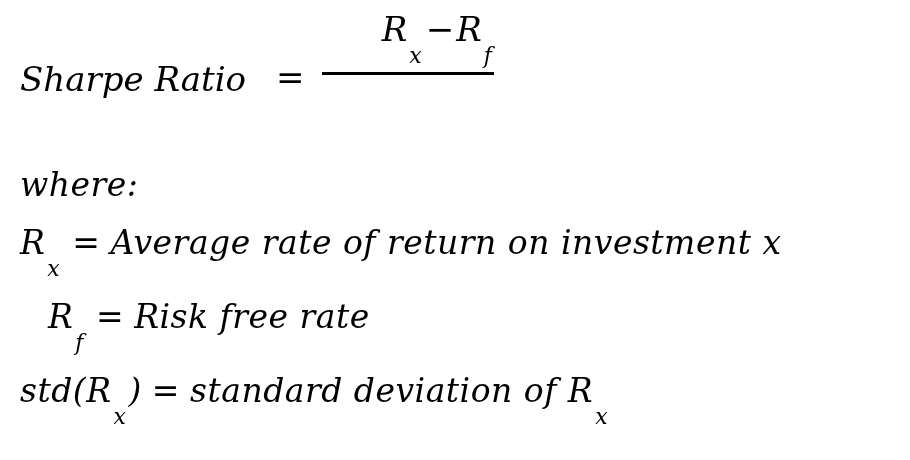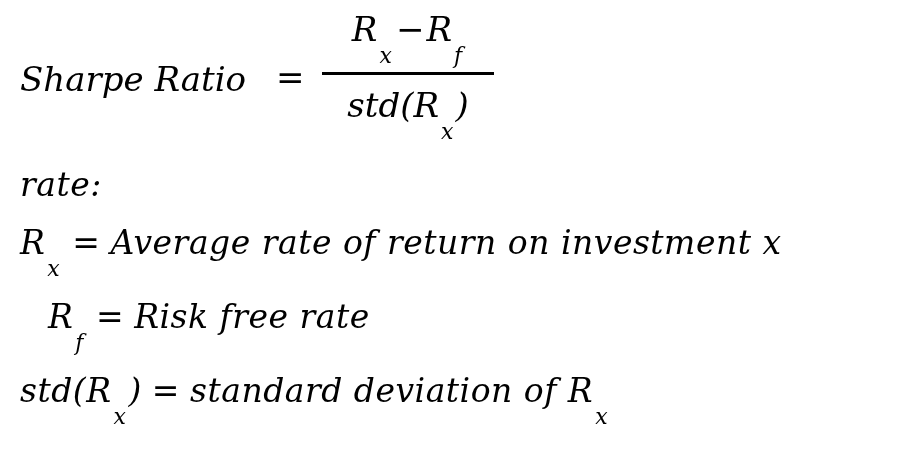--- a/index.html
+++ b/index.html
@@ -69,21 +69,21 @@
       left: 302px;
       top: 0;
       width: 172px;
       height: 150px;
     }
     #numerator {
       position: absolute;
       left: 0;
       width: 172px;
       top: 12px;
-      text-align: center;
+      text-align: right;
       font-size: 34px;
       line-height: 1;
       white-space: nowrap;
     }
     #fraction-bar {
       position: absolute;
       left: 0;
       top: 72px;
       width: 172px;
       height: 3px;
@@ -113,27 +113,24 @@
 <body>
 
 <div id="formula-main">
   <span id="lhs" class="it">Sharpe Ratio</span>
   <span id="main-eq">=</span>
   <div id="fraction">
     <div id="numerator" class="it">
       <span>R</span><span class="sub">x</span><span class="minus">−</span><span>R</span><span class="sub">f</span>
     </div>
     <div id="fraction-bar"></div>
-    <div id="denominator" class="it">
-      <span>std(</span><span>R</span><span class="sub">x</span><span>)</span>
-    </div>
   </div>
 </div>
 
-<div id="where-line" class="line it">rate:</div>
+<div id="where-line" class="line it">where:</div>
 
 <div id="def-1" class="line it">
   <span>R</span><span class="sub">x</span><span class="eq">=</span><span>Average rate of return on investment x</span>
 </div>
 
 <div id="def-2" class="line it">
   <span>R</span><span class="sub">f</span><span class="eq">=</span><span>Risk free rate</span>
 </div>
 
 <div id="def-3" class="line it">

